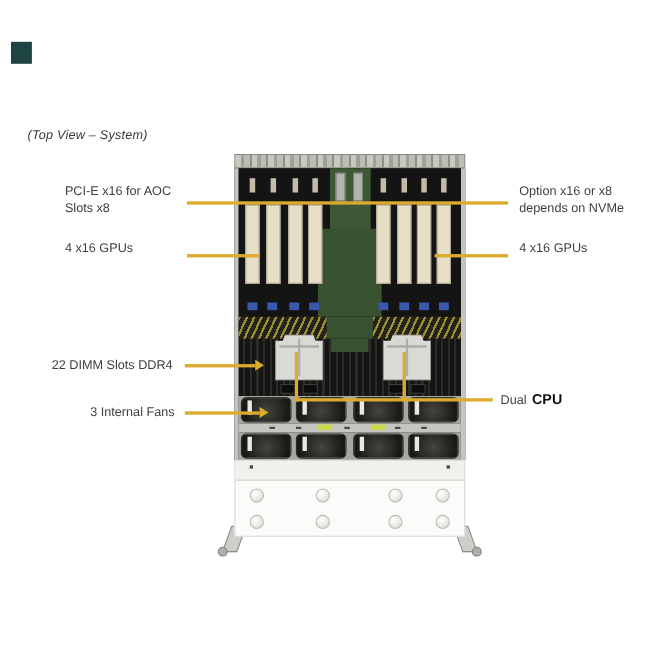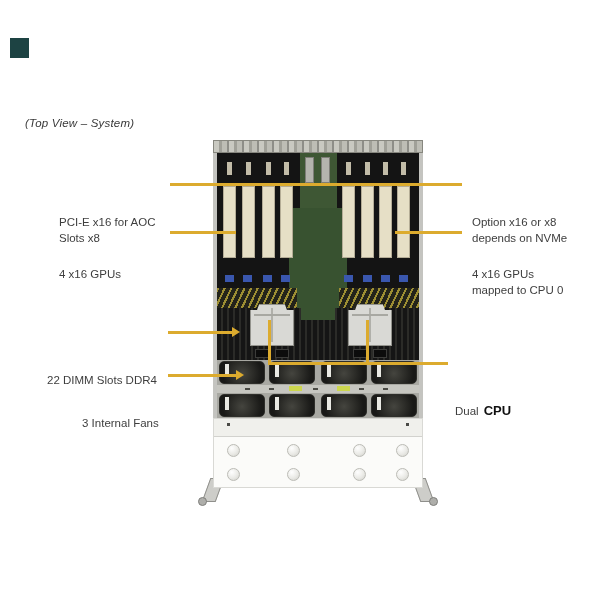--- a/index.html
+++ b/index.html
@@ -2,21 +2,21 @@
 <html><head>
 <meta charset="utf-8">
 <style>
   html,body{margin:0;padding:0;background:#fff;}
   #canvas{position:relative;width:600px;height:600px;background:#ffffff;overflow:hidden;
           font-family:"Liberation Sans",sans-serif;}
   .abs{position:absolute;}
   
   .caption{font-style:italic;font-size:11.5px;color:#383838;letter-spacing:.2px;}
   
-  .lbl{font-size:11.5px;color:#3E3E3E;line-height:16px;white-space:nowrap;margin-top:48px;}
+  .lbl{font-size:11.5px;color:#3E3E3E;line-height:16px;white-space:nowrap;}
   .lbl .b{font-weight:bold;color:#101010;font-size:13px;margin-left:5px;}
   
   .cl{background:#DCAB2E;}
   .arrow-r{width:0;height:0;border-top:5px solid transparent;border-bottom:5px solid transparent;
            border-left:8px solid #DCAB2E;}
   
   .top-rim{background:repeating-linear-gradient(90deg,#c9c9c1 0 5px,#a0a098 5px 8px,#bdbdb5 8px 13px,#8e8e88 13px 15px);
            border:1px solid #87877f;box-sizing:border-box;}
   .body{background:#141414;border-left:4px solid #c4c4c0;border-right:4px solid #c4c4c0;box-sizing:border-box;}
   .riser{background:#3E5734;}
@@ -188,21 +188,20 @@
   </div>
   <div class="abs lbl" style="left:472px;top:166px;">
     <div>Option x16 or x8</div>
     <div>depends on NVMe</div>
   </div>
   <div class="abs lbl" style="left:59px;top:218px;">
     <div>4 x16 GPUs</div>
   </div>
   <div class="abs lbl" style="left:472px;top:218px;">
     <div>4 x16 GPUs</div>
-    <div>mapped to CPU 0</div>
   </div>
   <div class="abs lbl" style="left:47px;top:324px;">22 DIMM Slots DDR4</div>
   <div class="abs lbl" style="left:82px;top:367px;">3 Internal Fans</div>
   <div class="abs lbl" style="left:455px;top:355px;">
     <span>Dual</span><span class="b">CPU</span>
   </div>
 
 </div>
 
 </body></html>

